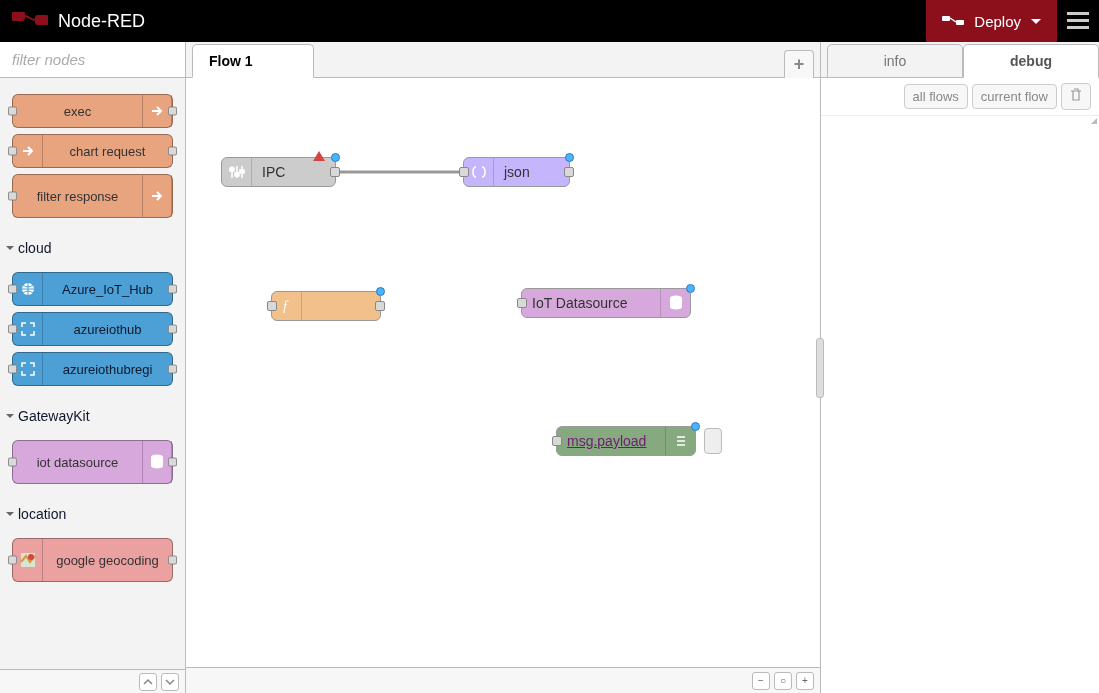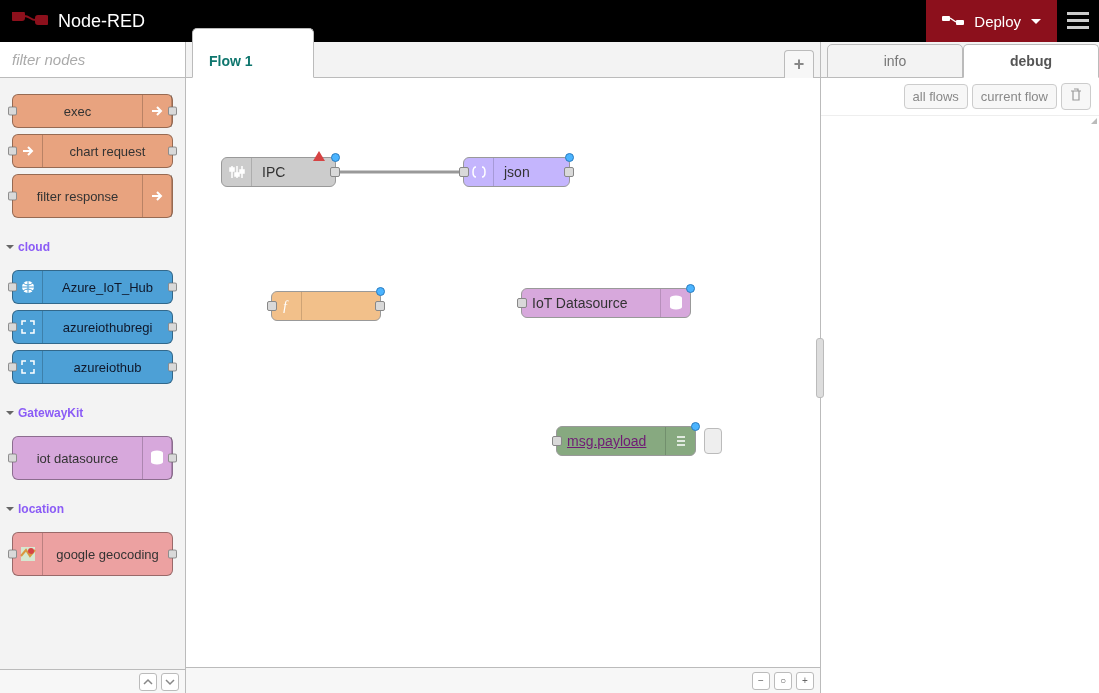--- a/index.html
+++ b/index.html
@@ -86,23 +86,23 @@
       position: relative;
       background: #f3f3f3;
     }
     .palette-scroll {
       height: 100%;
       overflow-y: scroll;
       padding: 6px;
     }
     .palette-category {
       padding: 6px 2px;
-      font-weight: bold;
-      color: #8b5cf6;
-      font-size: 12px;
+      font-weight: normal;
+      color: #0f172a;
+      font-size: 14px;
       display: flex; align-items: center; gap: 6px;
       cursor: pointer;
     }
     .cat-caret {
       width: 0; height: 0; border-top: 4px solid transparent; border-bottom: 4px solid transparent;
       border-left: 4px solid #666;
       transform: rotate(90deg);
     }
     .palette-nodes { padding: 4px 0 10px 0; }
     .pnode {
@@ -169,28 +169,28 @@
     }
     .tabs {
       height: 36px;
       display: flex;
       border-bottom: 1px solid #bbb;
       align-items: flex-end;
       background: #f3f3f3;
       padding-left: 6px;
     }
     .tab {
-      padding: 24px 60px 8px 16px;
+      padding: 8px 60px 8px 16px;
       border: 1px solid #bbb;
       border-bottom-color: #fff;
       background: #fff;
       border-radius: 5px 5px 0 0;
       font-weight: bold;
       font-size: 14px;
-      color: #0f766e;
+      color: #000000;
       cursor: pointer;
       position: relative;
       bottom: -1px;
     }
     .tabs .spacer { flex: 1; }
     .tab-add {
       width: 30px; height: 28px; border: 1px solid #bbb; border-bottom: none; border-radius: 4px 4px 0 0;
       background: #f7f7f7;
       display: flex; align-items: center; justify-content: center;
       color: #888; font-size: 18px; font-weight: bold;
@@ -433,31 +433,31 @@
             <span class="label">Azure_IoT_Hub</span>
             <div class="port right"></div>
           </div>
           <div class="pnode c-blue">
             <div class="port left"></div>
             <div class="icon-wing" style="border-left:none">
                 <svg width="14" height="14">
                   <path d="M1 5 L1 1 L5 1 M9 1 L13 1 L13 5 M13 9 L13 13 L9 13 M5 13 L1 13 L1 9" stroke="#fff" stroke-width="1.5" fill="none"></path>
                 </svg>
               </div>
+            <span class="label">azureiothub</span>
+            <div class="port right"></div>
+          </div>
+          <div class="pnode c-blue">
+            <div class="port left"></div>
+            <div class="icon-wing" style="border-left:none">
+                <svg width="14" height="14">
+                  <path d="M1 5 L1 1 L5 1 M9 1 L13 1 L13 5 M13 9 L13 13 L9 13 M5 13 L1 13 L1 9" stroke="#fff" stroke-width="1.5" fill="none"></path>
+                </svg>
+              </div>
             <span class="label">azureiothubregi</span>
-            <div class="port right"></div>
-          </div>
-          <div class="pnode c-blue">
-            <div class="port left"></div>
-            <div class="icon-wing" style="border-left:none">
-                <svg width="14" height="14">
-                  <path d="M1 5 L1 1 L5 1 M9 1 L13 1 L13 5 M13 9 L13 13 L9 13 M5 13 L1 13 L1 9" stroke="#fff" stroke-width="1.5" fill="none"></path>
-                </svg>
-              </div>
-            <span class="label">azureiothub</span>
             <div class="port right"></div>
           </div>
         </div>
 
         <div class="palette-category">
           <span class="cat-caret"></span>
           <span>GatewayKit</span>
         </div>
         <div class="palette-nodes">
           <div class="pnode c-purple tall">

